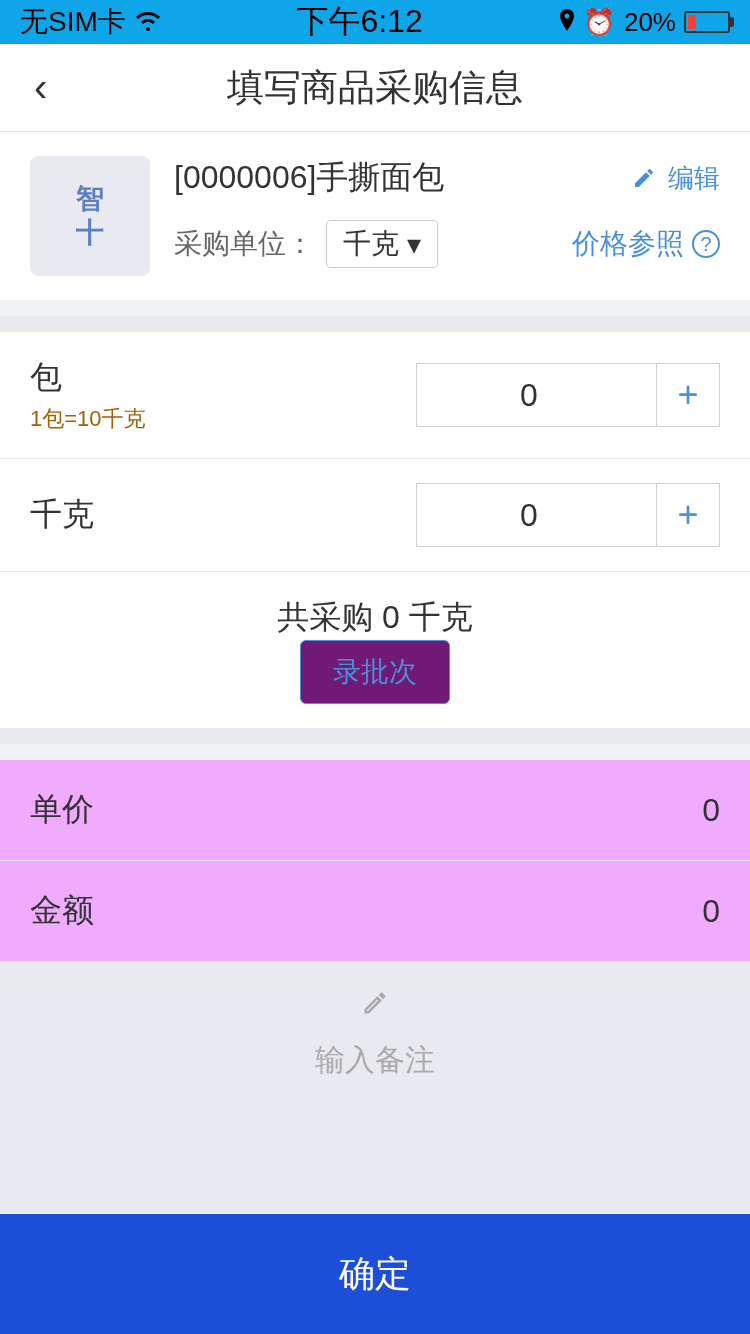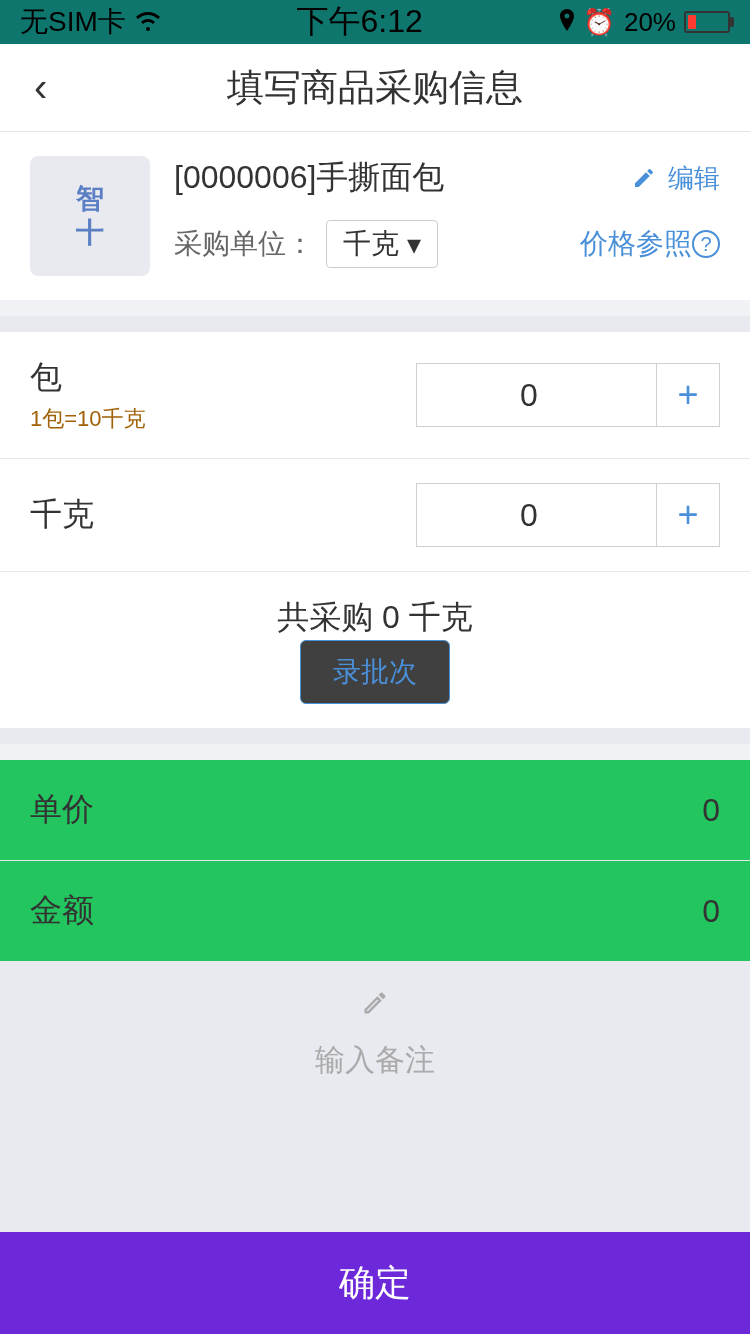--- a/index.html
+++ b/index.html
@@ -9,21 +9,21 @@
       min-height: 1334px;
       font-family: -apple-system, "PingFang SC", "Helvetica Neue", sans-serif;
       background: #f0f2f5;
       font-size: 32px;
       color: #333;
     }
 
     
     .status-bar {
       height: 44px;
-      background: #0f766e;
+      background: #0ea5e9;
       display: flex;
       align-items: center;
       justify-content: space-between;
       padding: 0 20px;
       font-size: 28px;
       color: #000;
     }
     .status-left { display: flex; align-items: center; gap: 8px; }
     .status-center { font-size: 32px; font-weight: 500; }
     .status-right { display: flex; align-items: center; gap: 8px; font-size: 26px; }
@@ -139,20 +139,21 @@
       color: #333;
       background: #fff;
       margin-left: 12px;
       gap: 8px;
     }
     .price-ref {
       font-size: 28px;
       color: #4a90d9;
       display: flex;
       align-items: center;
+      gap: 8px;
     }
     .help-circle {
       width: 28px; height: 28px;
       border: 2px solid #4a90d9;
       border-radius: 50%;
       display: inline-flex;
       align-items: center;
       justify-content: center;
       font-size: 20px;
       color: #4a90d9;
@@ -224,30 +225,30 @@
       background: #fff;
       flex-direction: column;
     }
     .summary-text {
       font-size: 32px;
       color: #333;
     }
     .batch-btn {
       border: 1px solid #4a90d9;
       color: #4a90d9;
-      background: #404040;
+      background: #701a75;
       border-radius: 6px;
       padding: 12px 32px;
       font-size: 28px;
       cursor: pointer;
     }
 
     
     .price-section {
-      background: #22c55e;
+      background: #f0abfc;
       margin-top: 16px;
     }
     .price-row {
       display: flex;
       align-items: center;
       justify-content: space-between;
       padding: 28px 30px;
       border-bottom: 1px solid #e8e8e8;
       min-height: 96px;
     }
@@ -287,22 +288,22 @@
       flex: 1;
       min-height: 300px;
     }
 
     
     .confirm-bar {
       position: fixed;
       bottom: 0;
       left: 0;
       width: 750px;
-      height: 102px;
-      background: #6d28d9;
+      height: 120px;
+      background: #1d4ed8;
       display: flex;
       align-items: center;
       justify-content: center;
       cursor: pointer;
     }
     .confirm-text {
       font-size: 36px;
       color: #fff;
       font-weight: 500;
     }

